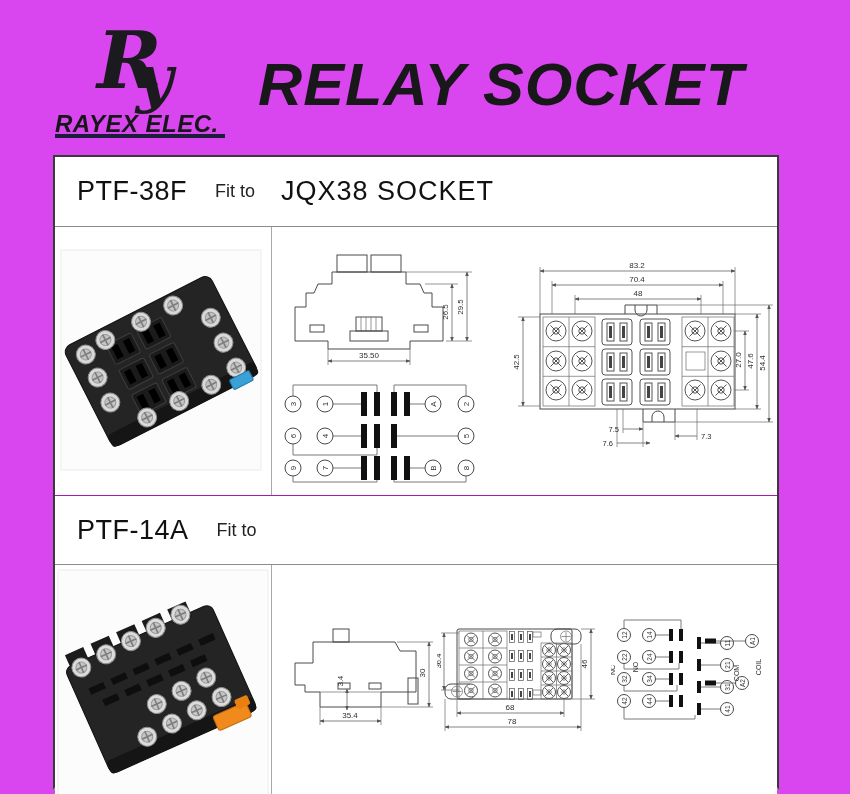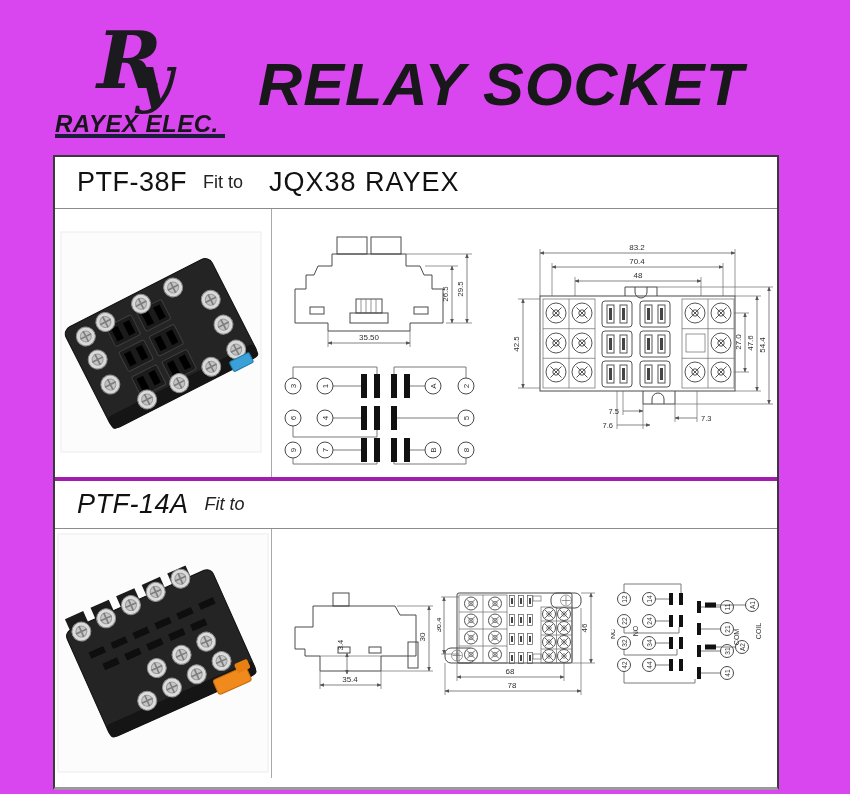--- a/index.html
+++ b/index.html
@@ -8,24 +8,24 @@
   
   .logo{position:absolute;left:55px;top:26px;width:175px;height:115px;}
   .monogram{position:absolute;left:42px;top:-4px;font-family:"DejaVu Serif",serif;font-style:italic;font-weight:bold;font-size:78px;line-height:1;color:#1b1b1f;}
   .monogram .my{margin-left:-26px;font-size:64px;vertical-align:-12px;}
   .company{position:absolute;left:0;top:84px;font-size:24px;font-weight:bold;font-style:italic;letter-spacing:.5px;color:#17171b;white-space:nowrap;}
   .logo-rule{position:absolute;left:0;top:108px;width:170px;height:4px;background:#1c1c3c;}
   .title{position:absolute;left:258px;top:50px;font-size:60px;font-weight:bold;font-style:italic;letter-spacing:1px;color:#18181a;white-space:nowrap;transform:scaleX(1.02);transform-origin:left top;}
 
   
   .catalog{position:absolute;left:53px;top:155px;width:726px;height:635px;border:2px solid #3a3a3a;border-bottom:3px solid #9a9a9a;box-sizing:border-box;background:#fff;}
-  .sec-header{height:52px;display:flex;align-items:center;padding-left:22px;box-sizing:border-box;border-bottom:1px solid #8c8c8c;background:#fff;}
-  .sec-header.second{border-top:4px solid #a21caf;font-style:italic;}
+  .sec-header{height:70px;display:flex;align-items:center;padding-left:22px;box-sizing:border-box;border-bottom:1px solid #8c8c8c;background:#fff;}
+  .sec-header.second{border-top:1px solid #a21caf;}
   .sec-header .model{font-size:27px;letter-spacing:.5px;}
-  .sec-header .fit{font-size:18px;margin-left:16px;color:#222;}
+  .sec-header .fit{font-size:18px;margin-left:28px;color:#222;}
   .sec-header .series{font-size:27px;margin-left:26px;letter-spacing:1px;}
   .sec-body{position:relative;background:#fff;}
   #body1{height:268px;}
   #body2{height:249px;}
   .photo-cell{position:absolute;left:0;top:0;bottom:0;width:217px;border-right:1px solid #a8a8a8;box-sizing:border-box;}
 
   .abs{position:absolute;}
   .ph1{left:5px;top:22px;width:202px;height:222px;}
   .sv1{left:225px;top:20px;width:200px;height:132px;}
   .pd1{left:222px;top:150px;width:210px;height:108px;}
@@ -58,21 +58,21 @@
     <div class="company">RAYEX ELEC.</div>
     <div class="logo-rule"></div>
   </div>
   <div class="title">RELAY SOCKET</div>
 
   <div class="catalog">
 
     <div class="sec-header">
       <span class="model">PTF-38F</span>
       <span class="fit">Fit to</span>
-      <span class="series">JQX38 RAYEX</span>
+      <span class="series">JQX38 SOCKET</span>
     </div>
 
     <div class="sec-body" id="body1">
       <div class="photo-cell"></div>
 
       <svg class="abs ph1" viewBox="0 0 202 222">
         <defs>
           <g id="scrA">
               <circle r="9.5" fill="#d9d9d9" stroke="#8a8a8a"></circle>
               <circle r="5.5" fill="#c3c3c3" stroke="#9a9a9a"></circle>

